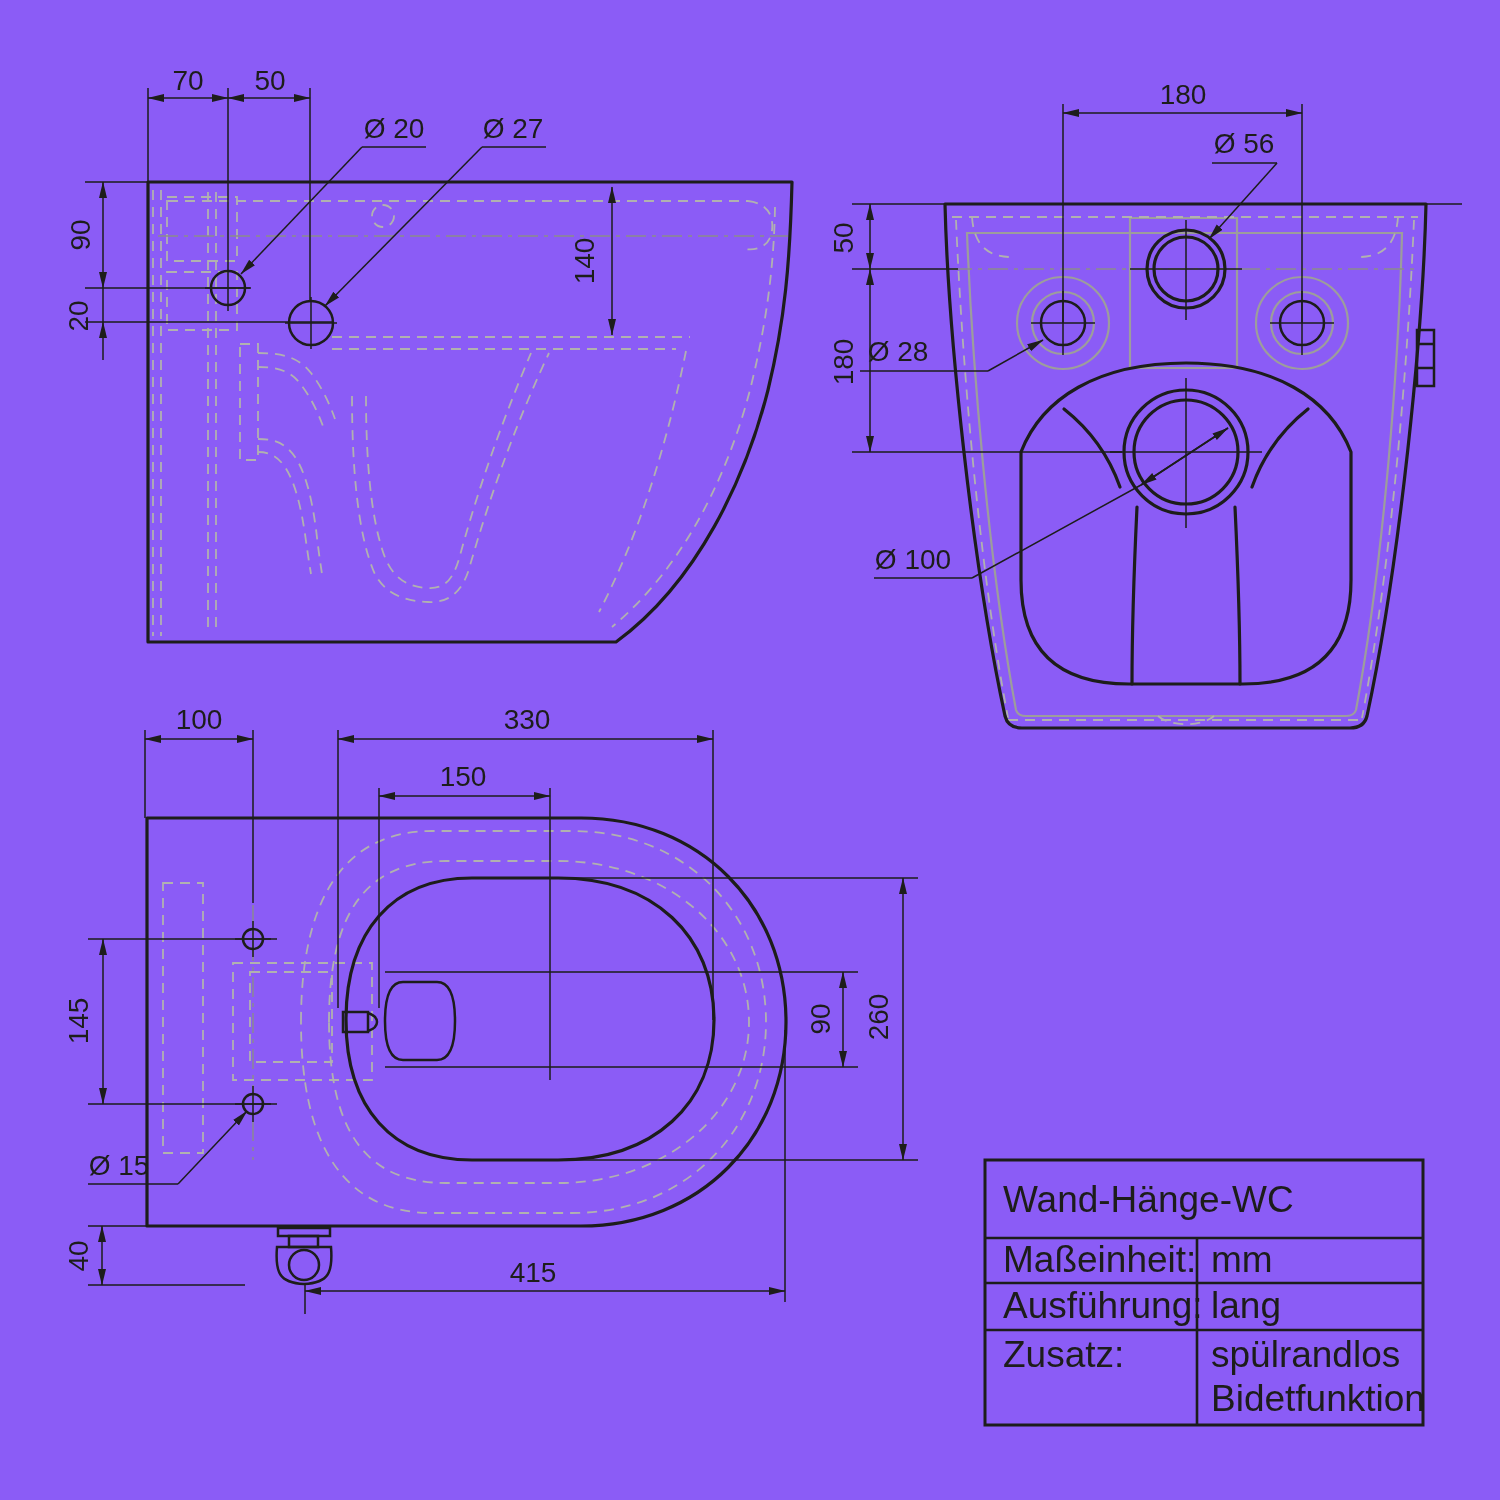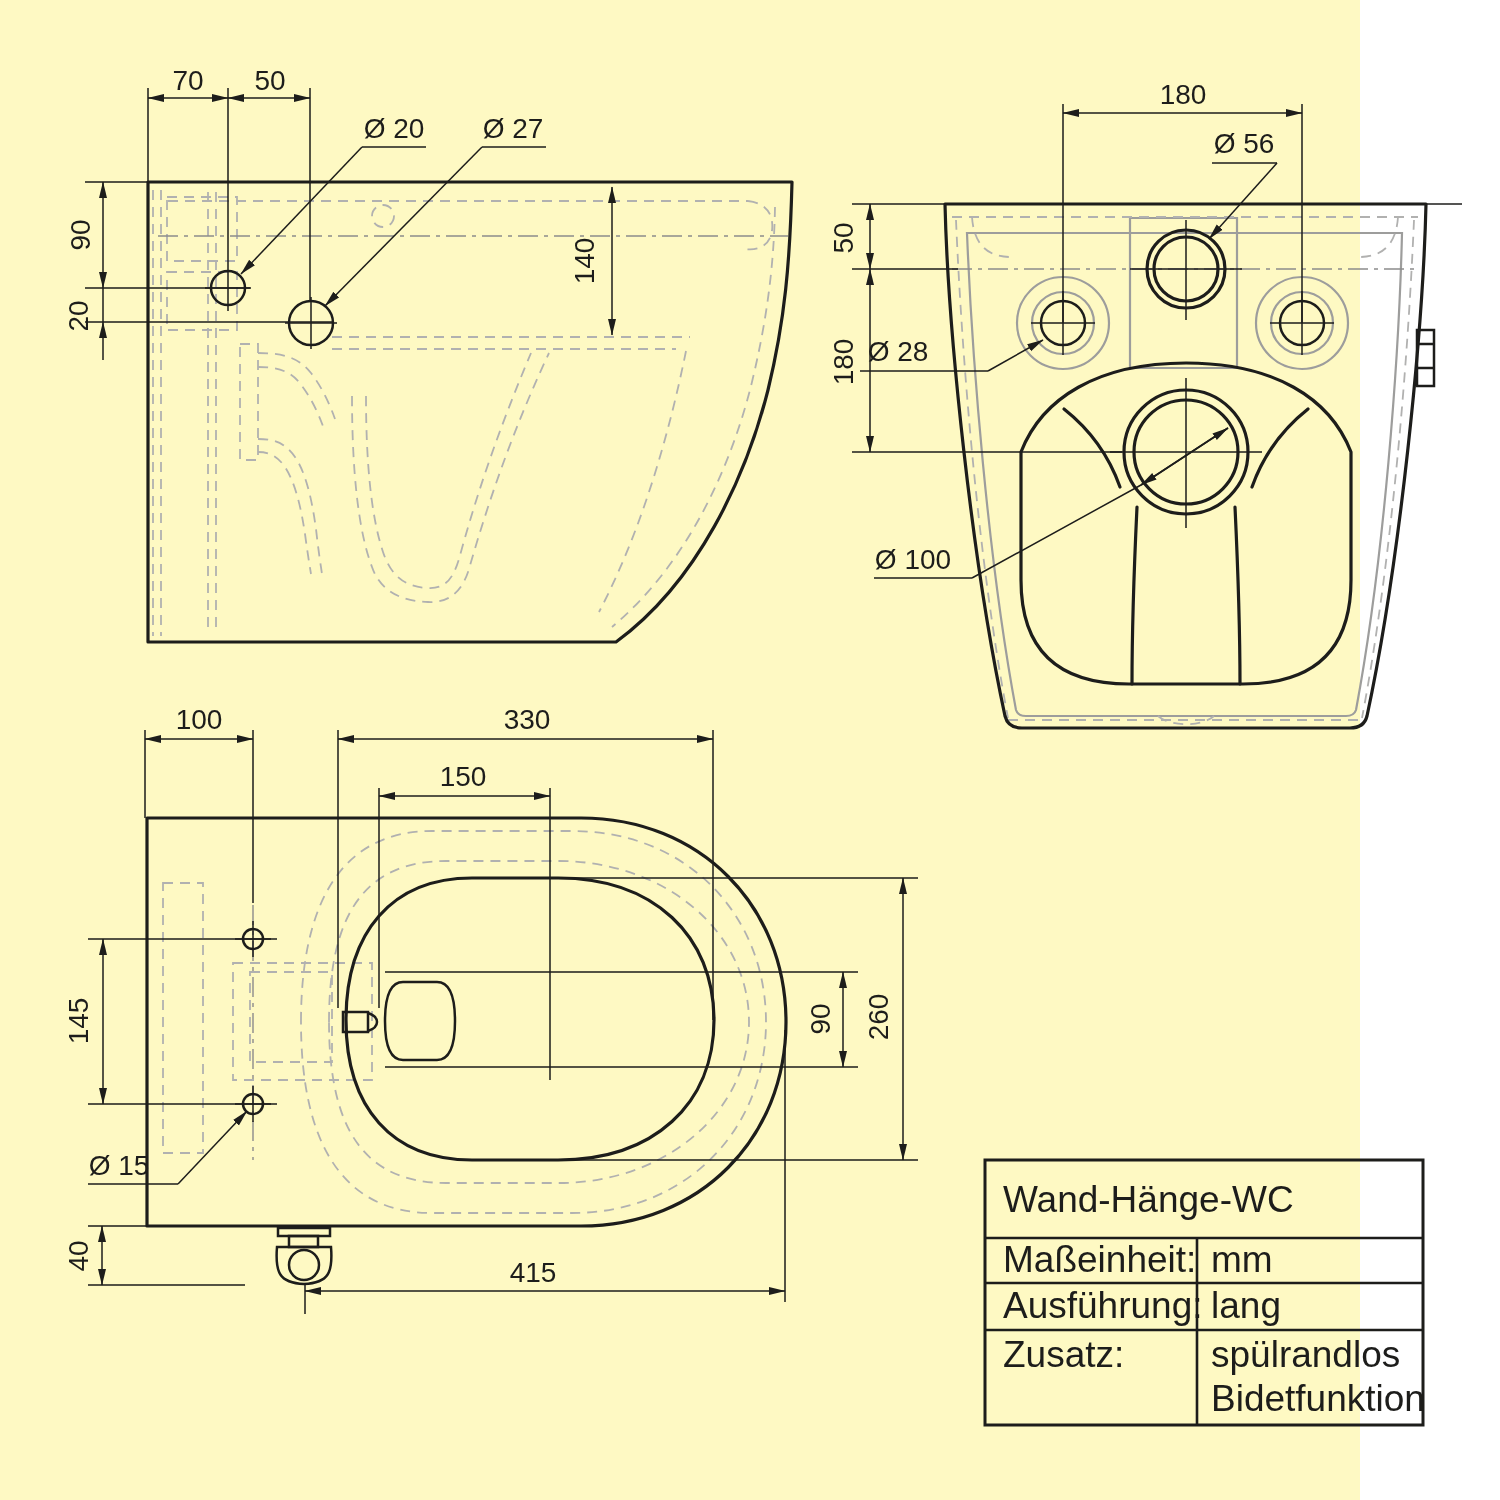--- a/index.html
+++ b/index.html
@@ -1,16 +1,16 @@
 <!DOCTYPE html>
 <html><head>
 <meta charset="utf-8">
 <style>
   html,body{margin:0;padding:0;background:#fff;}
-  .stage{width:1360px;height:1500px;position:relative;background:#fef9c3;}
+  .stage{width:1500px;height:1500px;position:relative;background:#8b5cf6;}
   svg{display:block;}
   .ol   {stroke:#1d1d1b;stroke-width:3.2;fill:none;stroke-linejoin:round;stroke-linecap:round;}
   .md   {stroke:#1d1d1b;stroke-width:2.5;fill:none;}
   .thin {stroke:#1d1d1b;stroke-width:1.5;fill:none;}
   .dim  {stroke:#1d1d1b;stroke-width:1.5;fill:none;}
   .gs   {stroke:#9d9d9c;stroke-width:2.2;fill:none;}
   .gd   {stroke:#b1b1b0;stroke-width:1.8;fill:none;stroke-dasharray:10 7;}
   .gdd  {stroke:#8c8c8c;stroke-width:1.4;fill:none;stroke-dasharray:20 6 4 6;}
   .tbl  {stroke:#1d1d1b;fill:none;}
   text{fill:#1d1d1b;font-family:"Liberation Sans",sans-serif;font-size:28px;}

